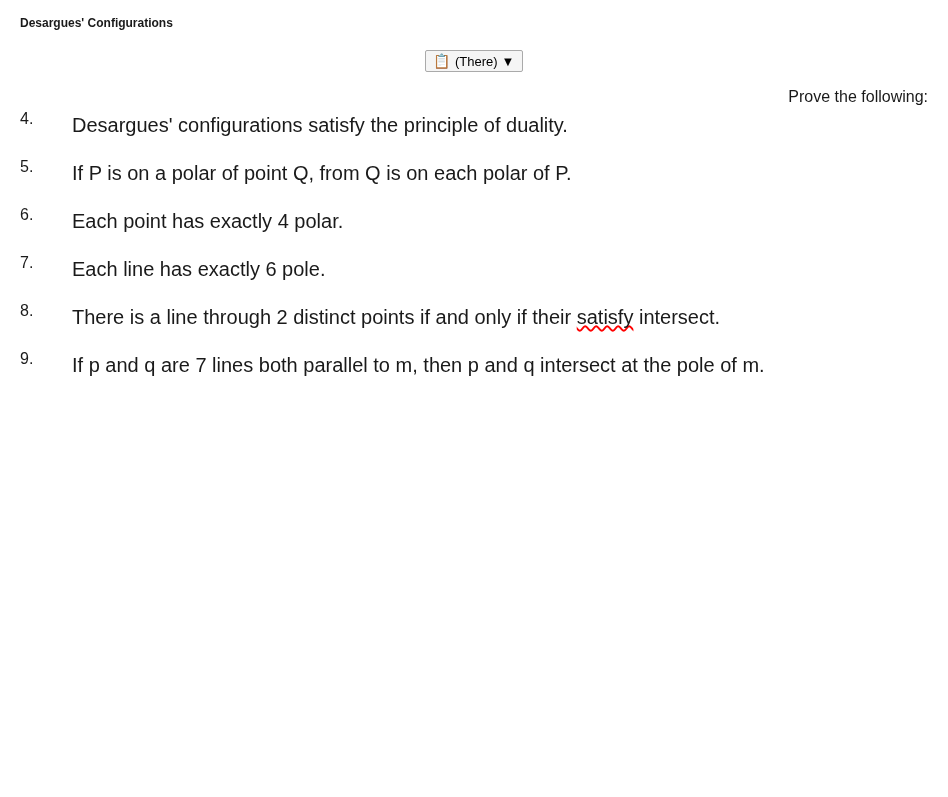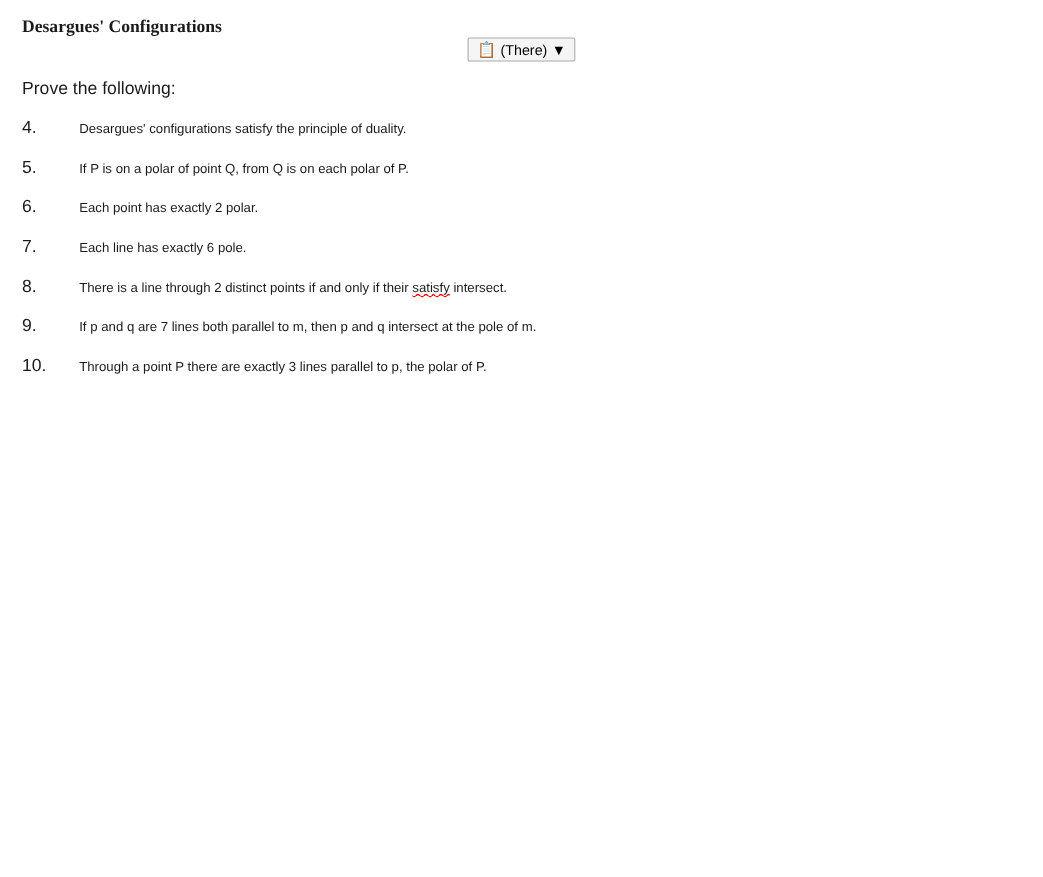--- a/index.html
+++ b/index.html
@@ -13,23 +13,22 @@
       font-family: Arial, sans-serif;
       font-size: 16px;
       color: #1a1a1a;
       width: 948px;
       min-height: 797px;
       padding: 16px 20px;
     }
 
     .page-title {
       font-weight: bold;
-      font-size: 16px;
-      margin-bottom: 0;
-      font-family: Liberation Serif, serif;
+      font-size: 12px;
+      margin-bottom: 20px;
     }
 
     .ctrl-toolbar {
       display: flex;
       justify-content: center;
       margin-bottom: 16px;
     }
 
     .ctrl-button {
       display: inline-flex;
@@ -42,21 +41,22 @@
       cursor: pointer;
       border-radius: 2px;
     }
 
     .ctrl-icon {
       font-size: 14px;
     }
 
     .intro-text {
       font-size: 16px;
-      margin-bottom: 18px;
+      margin-bottom: 4px;
+      text-align: right;
     }
 
     .items-list {
       list-style: none;
     }
 
     .list-item {
       display: flex;
       gap: 16px;
       margin-bottom: 18px;
@@ -65,21 +65,21 @@
 
     .item-number {
       min-width: 36px;
       font-size: 16px;
       padding-top: 0px;
       text-align: left;
       flex-shrink: 0;
     }
 
     .item-text {
-      font-size: 12px;
+      font-size: 20px;
       line-height: 1.5;
       flex: 1;
     }
 
     .squiggly {
       text-decoration: underline wavy red;
       text-decoration-skip-ink: none;
     }
   </style>
 </head>
@@ -101,31 +101,27 @@
 <li class="list-item">
       <span class="item-number">4.</span>
       <div class="item-text">Desargues' configurations satisfy the principle of duality.</div>
     </li>
     <li class="list-item">
       <span class="item-number">5.</span>
       <div class="item-text">If P is on a polar of point Q, from Q is on each polar of P.</div>
     </li>
     <li class="list-item">
       <span class="item-number">6.</span>
-      <div class="item-text">Each point has exactly 2 polar.</div>
+      <div class="item-text">Each point has exactly 4 polar.</div>
     </li>
     <li class="list-item">
       <span class="item-number">7.</span>
       <div class="item-text">Each line has exactly 6 pole.</div>
     </li>
     <li class="list-item">
       <span class="item-number">8.</span>
       <div class="item-text">There is a line through 2 distinct points if and only if their <span class="squiggly">satisfy</span> intersect.</div>
     </li>
     <li class="list-item">
       <span class="item-number">9.</span>
       <div class="item-text">If p and q are 7 lines both parallel to m, then p and q intersect at the pole of m.</div>
     </li>
-    <li class="list-item">
-      <span class="item-number">10.</span>
-      <div class="item-text">Through a point P there are exactly 3 lines parallel to p, the polar of P.</div>
-    </li>
   </ul>
 
 </body></html>

